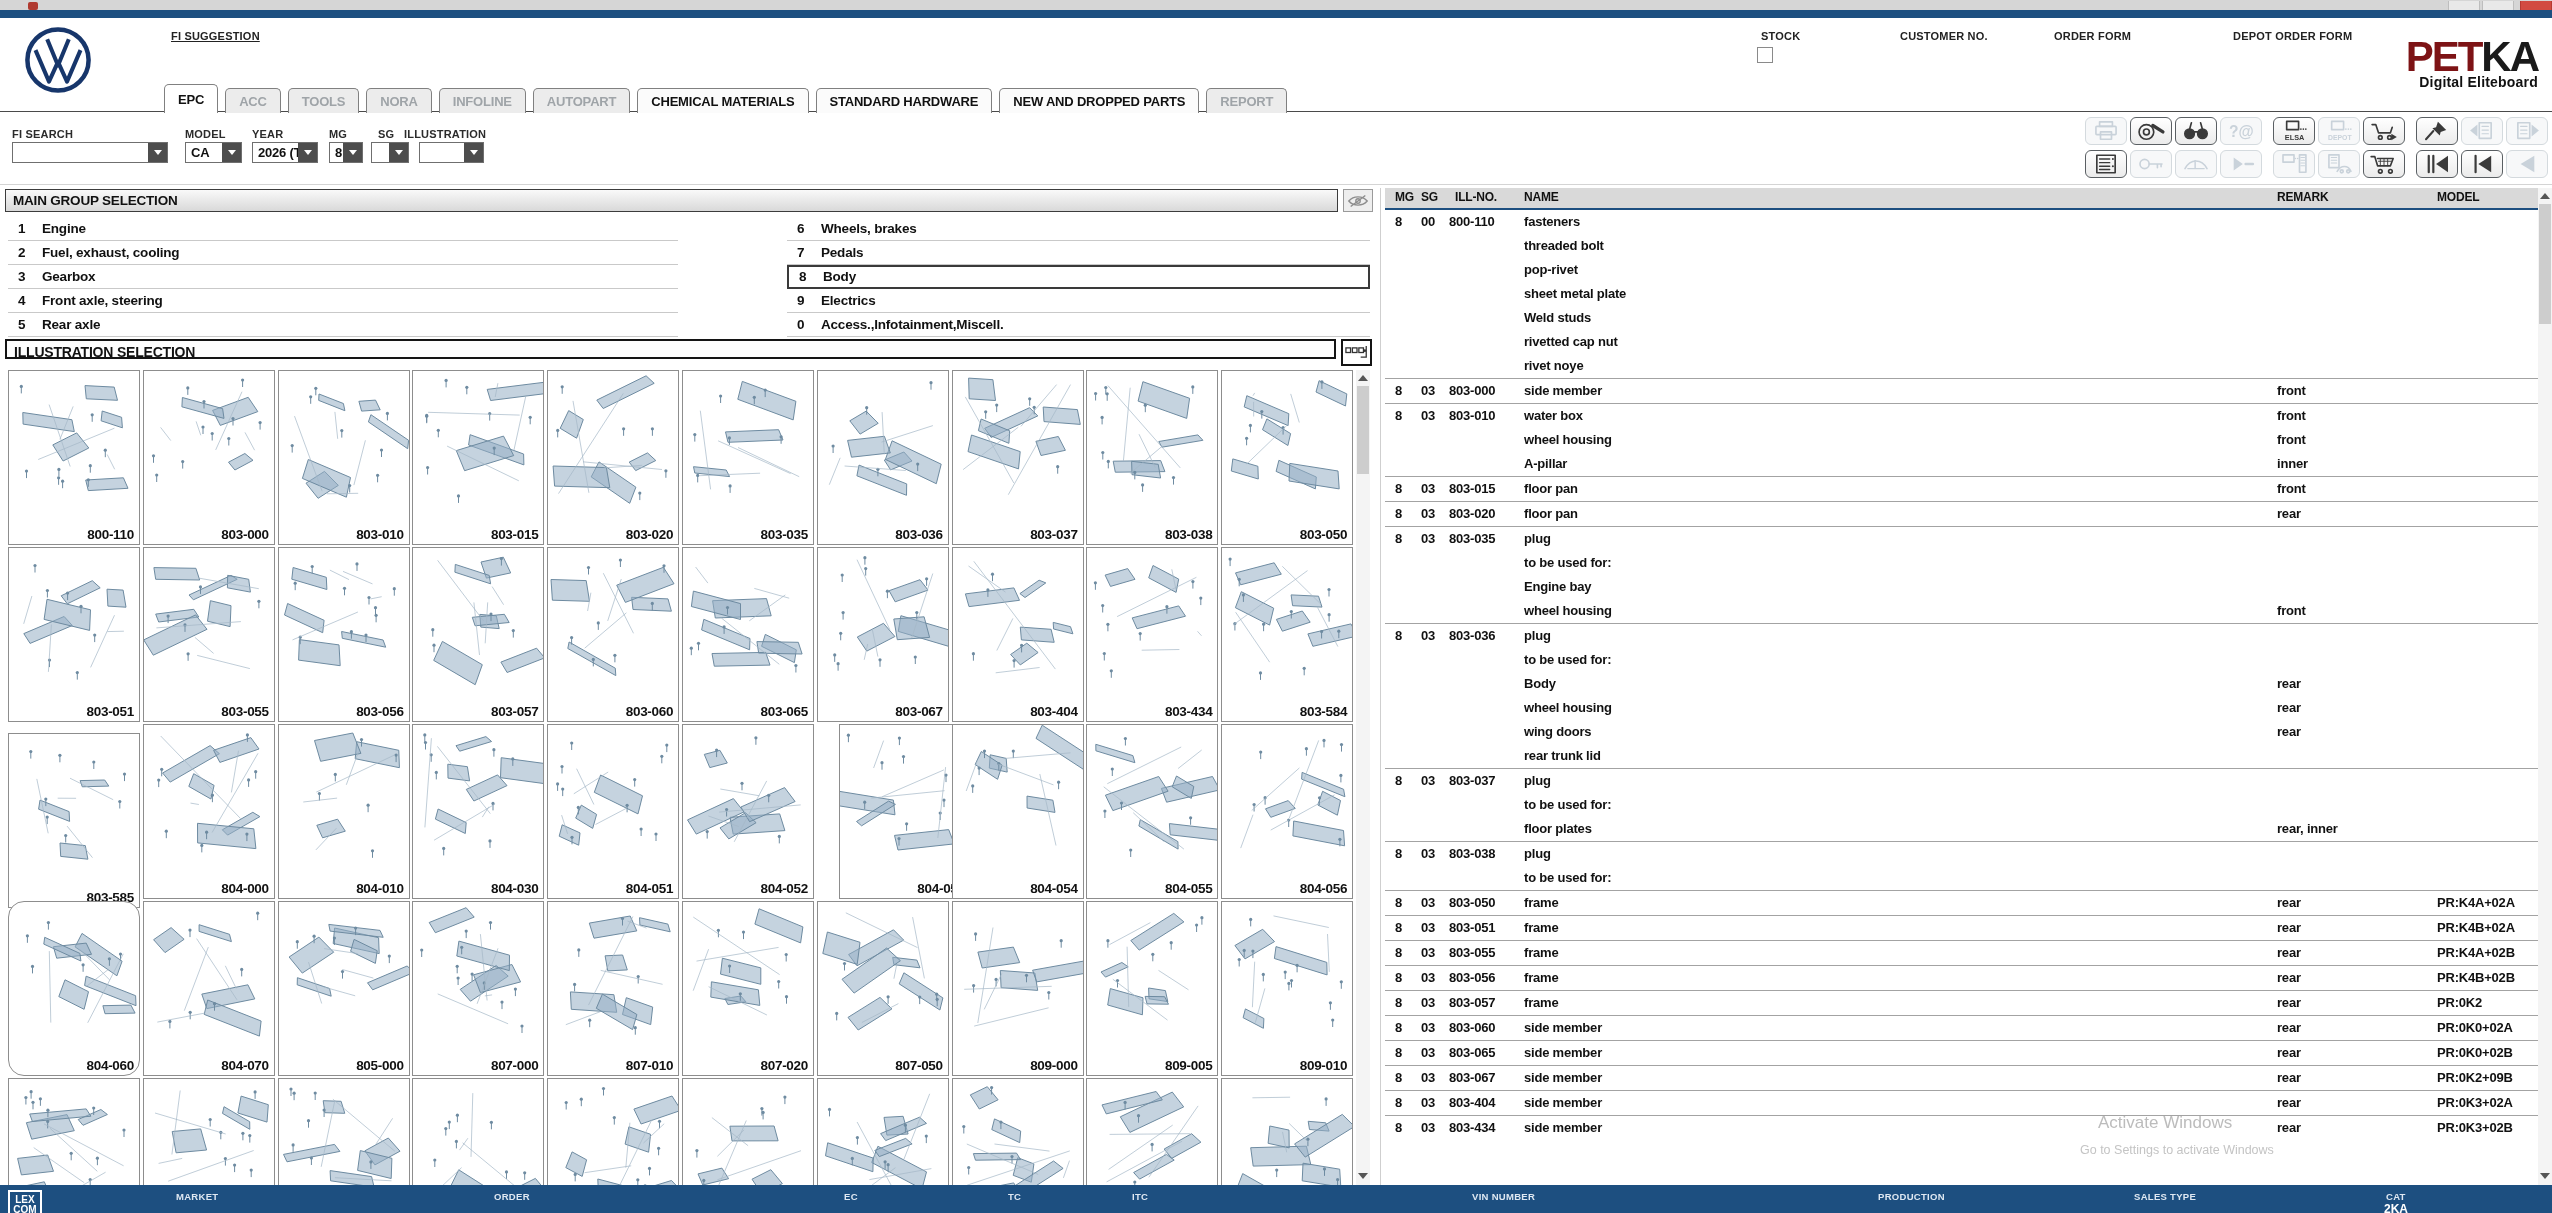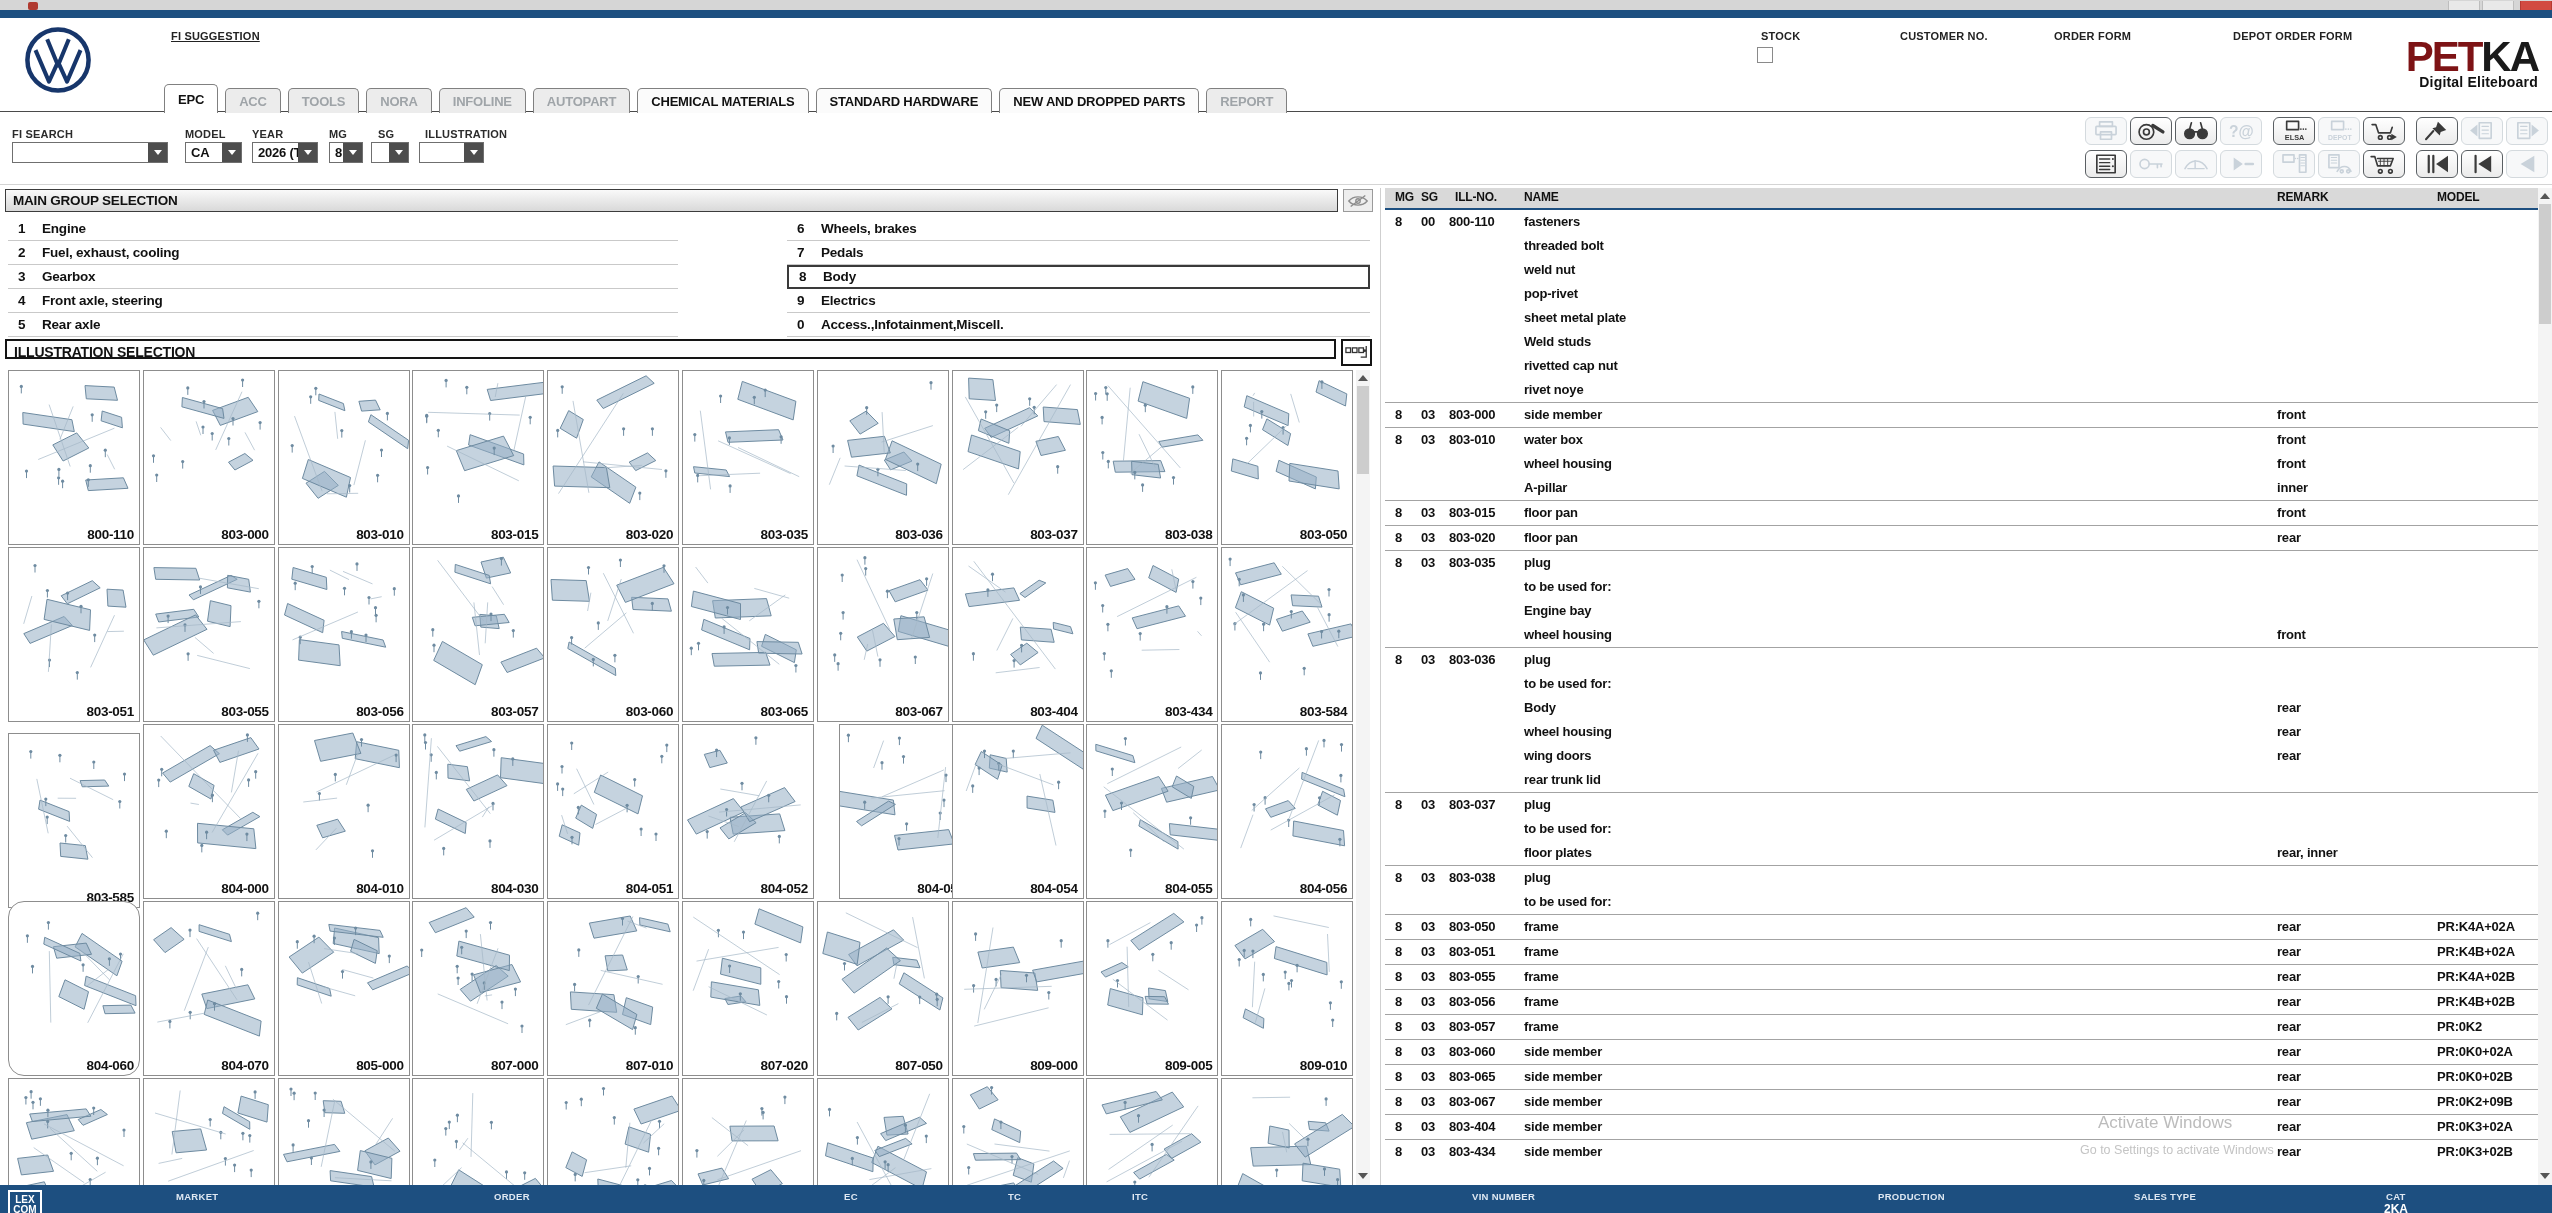--- a/index.html
+++ b/index.html
@@ -152,21 +152,21 @@
       <div class="flabel" style="left: 329px;">MG</div>
       <div class="combo" style="left: 329px; width: 34px;">
         <span class="val">8</span>
         <span class="dd"></span>
       </div>
       <div class="flabel" style="left: 378px;">SG</div>
       <div class="combo" style="left: 371px; width: 38px;">
         <span class="val"></span>
         <span class="dd"></span>
       </div>
-      <div class="flabel" style="left: 425px;">ILLUSTRATION</div>
+      <div class="flabel" style="left: 404px;">ILLUSTRATION</div>
       <div class="combo" style="left: 419px; width: 65px;">
         <span class="val"></span>
         <span class="dd"></span>
       </div>
     </div>
 
   <div id="toolbar">
       <div class="tbtn off" style="left: 2085px; top: 117px;">
         <svg viewBox="0 0 32 24" width="30" height="22" fill="none" stroke="currentColor" stroke-width="1.8" stroke-linejoin="round" stroke-linecap="round">
           <rect x="9" y="2" width="14" height="5"></rect>
@@ -1715,23 +1715,20 @@
         <div class="prow">
           <span class="c-mg">8</span>
           <span class="c-sg">00</span>
           <span class="c-ill">800-110</span>
           <span class="c-name">fasteners</span>
         </div>
         <div class="prow">
           <span class="c-name">threaded bolt</span>
         </div>
         <div class="prow">
-          <span class="c-name">weld nut</span>
-        </div>
-        <div class="prow">
           <span class="c-name">pop-rivet</span>
         </div>
         <div class="prow">
           <span class="c-name">sheet metal plate</span>
         </div>
         <div class="prow">
           <span class="c-name">Weld studs</span>
         </div>
         <div class="prow">
           <span class="c-name">rivetted cap nut</span>

